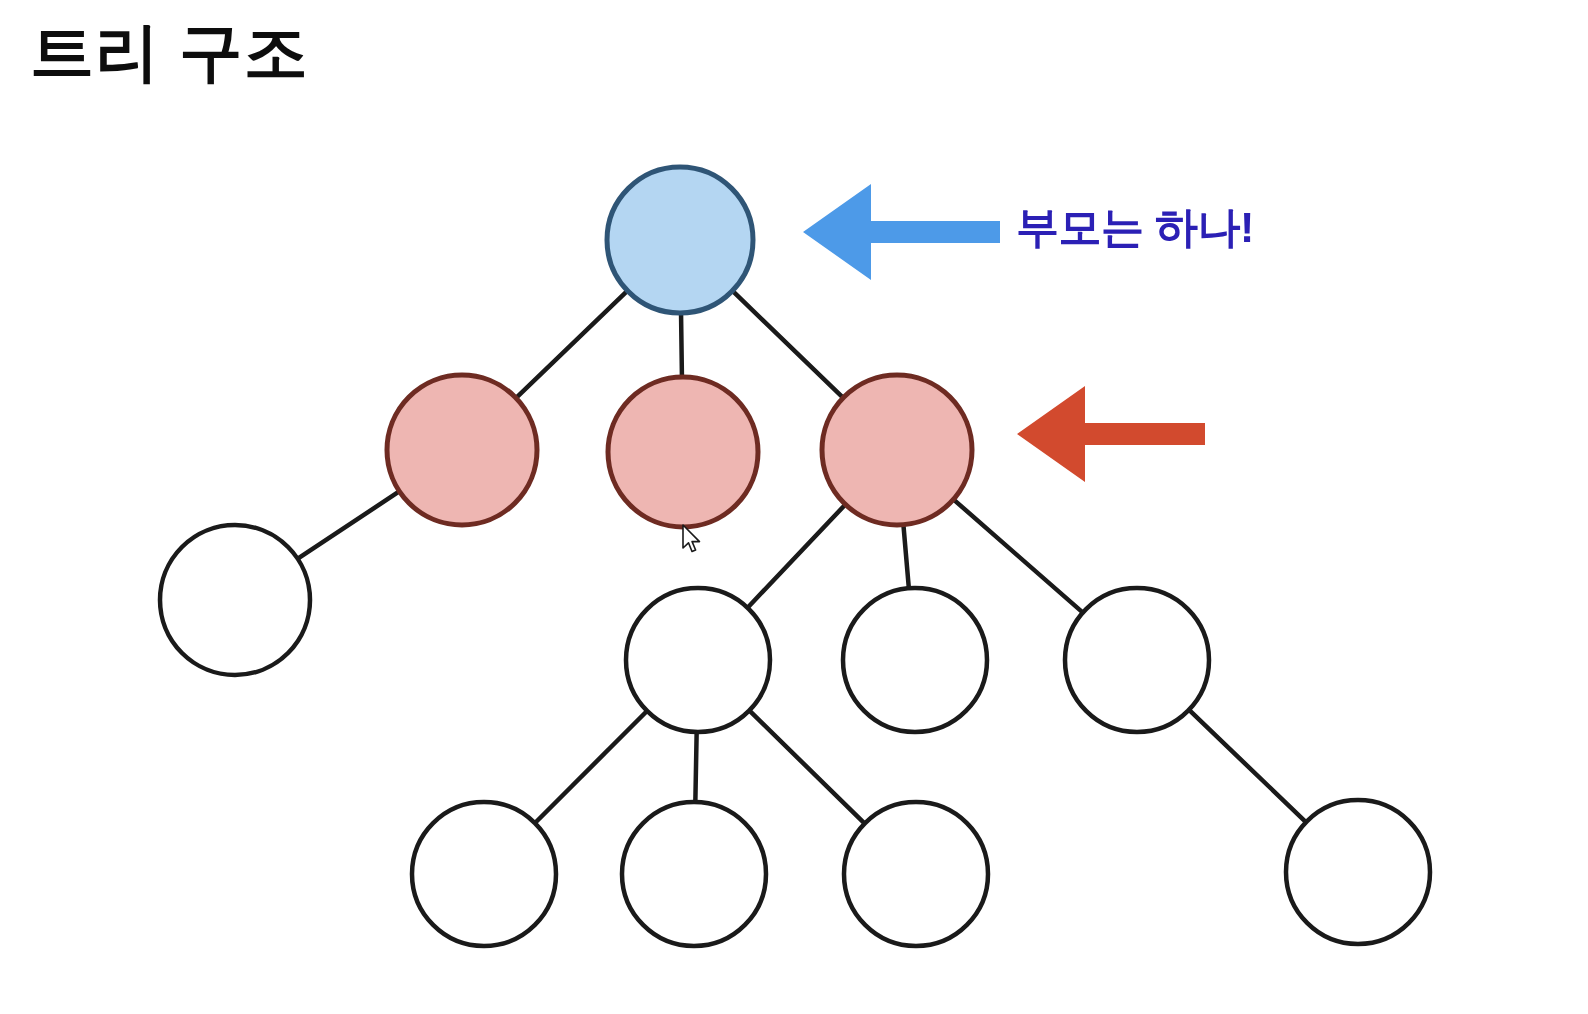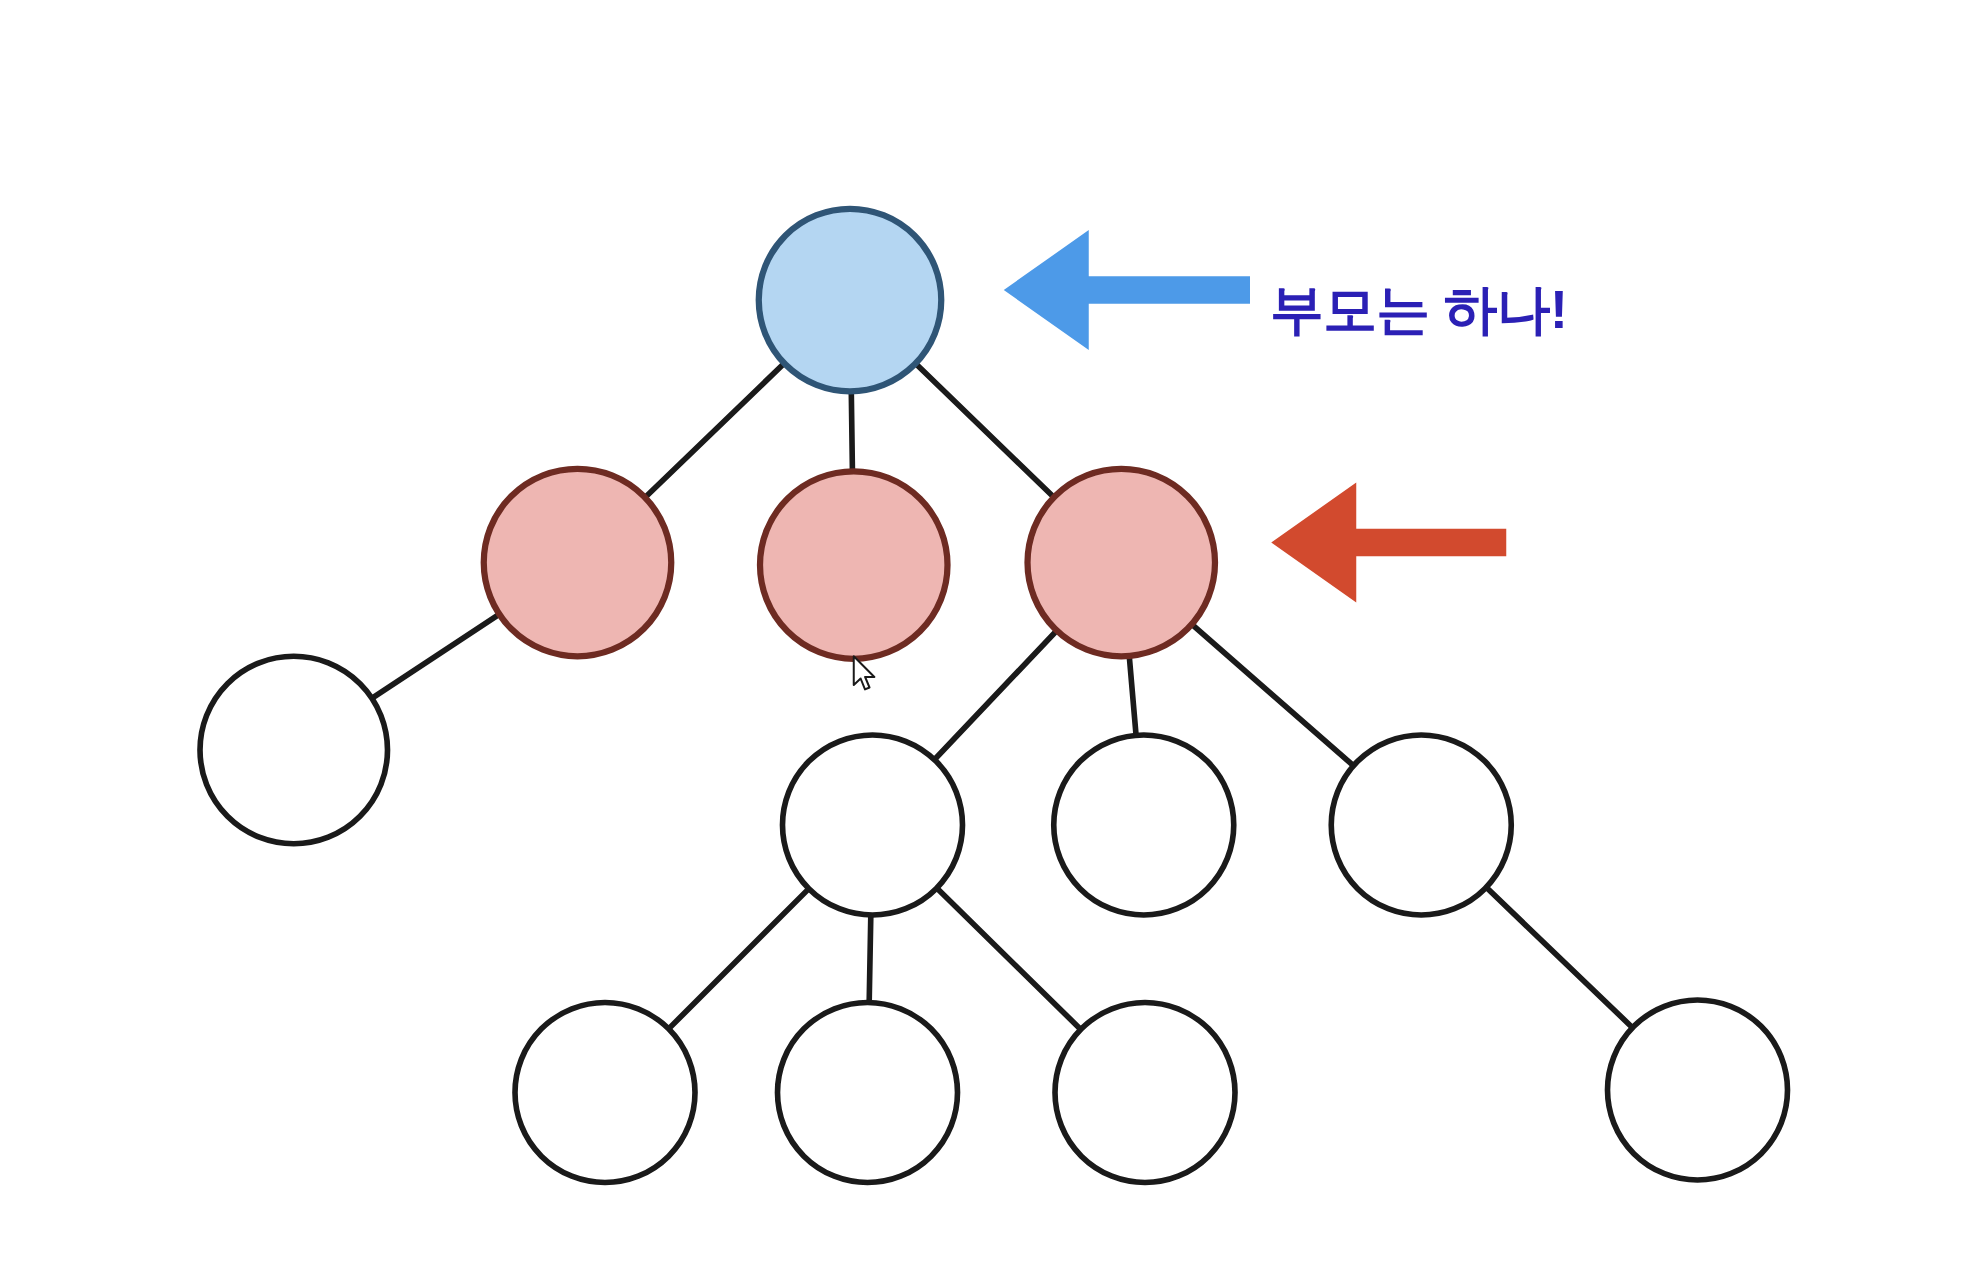--- a/index.html
+++ b/index.html
@@ -39,39 +39,39 @@
     position: absolute;
     font-size: 43px;
     font-weight: bold;
     color: #2b20b5;
     white-space: nowrap;
     letter-spacing: -0.5px;
   }
   #callout-parent {
     left: 1016px;
     top: 199px;
-    margin-top: 20px;
   }
   #callout-children {
     left: 1239px;
     top: 406px;
   }
   .cursor {
     position: absolute;
     left: 681px;
     top: 524px;
     width: 22px;
     height: 32px;
   }
 </style>
 </head>
 <body>
 
 <div id="canvas">
 
+  <div class="slide-title">트리 구조</div>
 
   <svg id="tree-svg" viewBox="0 0 1588 1014">
     <g id="edge-layer">
         <line x1="628.8659468563077" y1="289.25757412924486" x2="514.5744490068948" y2="399.3548885713398" stroke="#1a1a1a" stroke-width="4.5" stroke-linecap="round"></line>
         <line x1="681.0046163993526" y1="310.9928922209129" x2="681.9670845471446" y2="379.00730799821633" stroke="#1a1a1a" stroke-width="4.5" stroke-linecap="round"></line>
         <line x1="731.0207520654279" y1="289.37492135363993" x2="844.5420436510389" y2="399.23423579132793" stroke="#1a1a1a" stroke-width="4.5" stroke-linecap="round"></line>
         <line x1="401.09572526316794" y1="490.245115464867" x2="295.90427473683206" y2="559.754884535133" stroke="#1a1a1a" stroke-width="4.5" stroke-linecap="round"></line>
         <line x1="846.7876423889543" y1="502.9879150669326" x2="746.1488360653863" y2="609.1896704837633" stroke="#1a1a1a" stroke-width="4.5" stroke-linecap="round"></line>
         <line x1="903.2342833182898" y1="522.7333053800478" x2="909.0219201057495" y2="590.2557345670774" stroke="#1a1a1a" stroke-width="4.5" stroke-linecap="round"></line>
         <line x1="951.9380987136021" y1="498.07083637440184" x2="1084.3196313705187" y2="613.9046774492037" stroke="#1a1a1a" stroke-width="4.5" stroke-linecap="round"></line>

